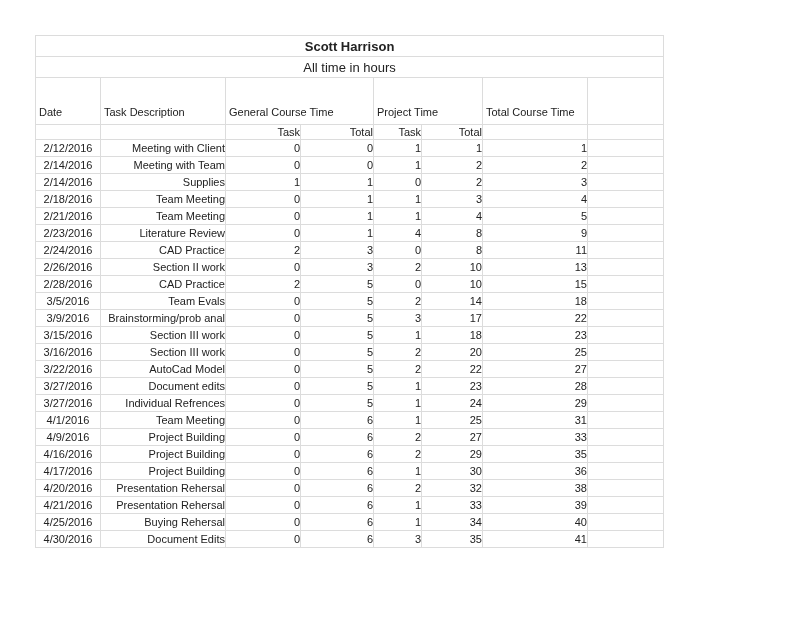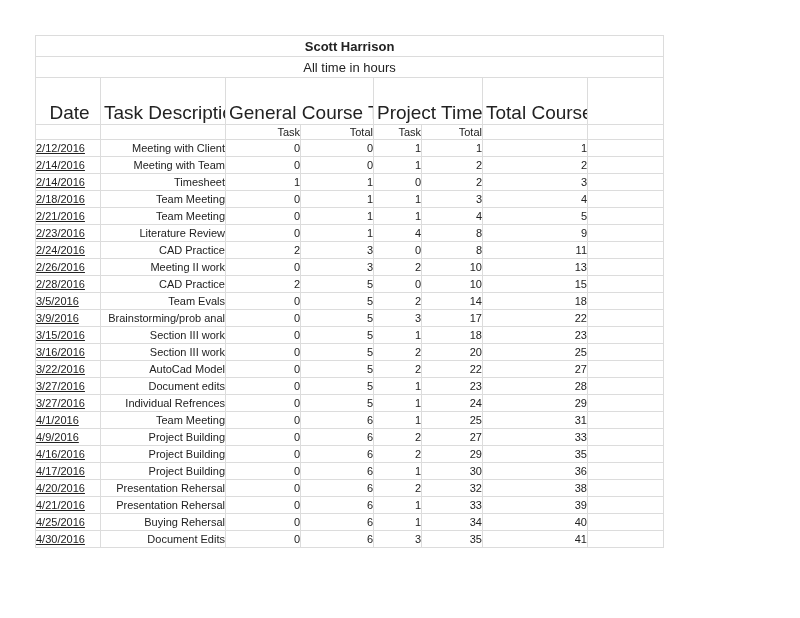--- a/index.html
+++ b/index.html
@@ -38,36 +38,36 @@
   tr.title-row td {
     height: 20px;
     text-align: center;
     font-size: 13px;
     line-height: 19px;
   }
   tr.title-row td.bold { font-weight: bold; }
   tr.header-row td {
     height: 42px;
     vertical-align: bottom;
-    font-size: 19px;
+    font-size: 11px;
     padding: 0 0 4px 3px;
-    text-align: center;
+    text-align: left;
   }
   tr.subheader-row td {
     height: 14px;
     line-height: 14px;
     font-size: 11px;
     padding-left: 3px;
     text-align: right;
   }
   tr.data-row td {
     height: 16px;
     line-height: 16px;
   }
-  td.c-date  { text-align: left; padding-right: 4px; text-decoration: underline; }
+  td.c-date  { text-align: center; padding-right: 4px; }
   td.c-desc  { text-align: right;  padding-left: 3px; }
   td.c-num   { text-align: right; padding-right: 8px; }
   td.c-tct   { padding-right: 5px; }
   td.c-empty { }
 </style>
 </head>
 <body>
 
 <div class="page">
   <table class="sheet">
@@ -123,21 +123,21 @@
           <td class="c-desc">Meeting with Team</td>
           <td class="c-num">0</td>
           <td class="c-num">0</td>
           <td class="c-num">1</td>
           <td class="c-num">2</td>
           <td class="c-num c-tct">2</td>
           <td class="c-empty"></td>
         </tr>
         <tr class="data-row">
           <td class="c-date">2/14/2016</td>
-          <td class="c-desc">Timesheet</td>
+          <td class="c-desc">Supplies</td>
           <td class="c-num">1</td>
           <td class="c-num">1</td>
           <td class="c-num">0</td>
           <td class="c-num">2</td>
           <td class="c-num c-tct">3</td>
           <td class="c-empty"></td>
         </tr>
         <tr class="data-row">
           <td class="c-date">2/18/2016</td>
           <td class="c-desc">Team Meeting</td>
@@ -173,21 +173,21 @@
           <td class="c-desc">CAD Practice</td>
           <td class="c-num">2</td>
           <td class="c-num">3</td>
           <td class="c-num">0</td>
           <td class="c-num">8</td>
           <td class="c-num c-tct">11</td>
           <td class="c-empty"></td>
         </tr>
         <tr class="data-row">
           <td class="c-date">2/26/2016</td>
-          <td class="c-desc">Meeting II work</td>
+          <td class="c-desc">Section II work</td>
           <td class="c-num">0</td>
           <td class="c-num">3</td>
           <td class="c-num">2</td>
           <td class="c-num">10</td>
           <td class="c-num c-tct">13</td>
           <td class="c-empty"></td>
         </tr>
         <tr class="data-row">
           <td class="c-date">2/28/2016</td>
           <td class="c-desc">CAD Practice</td>

